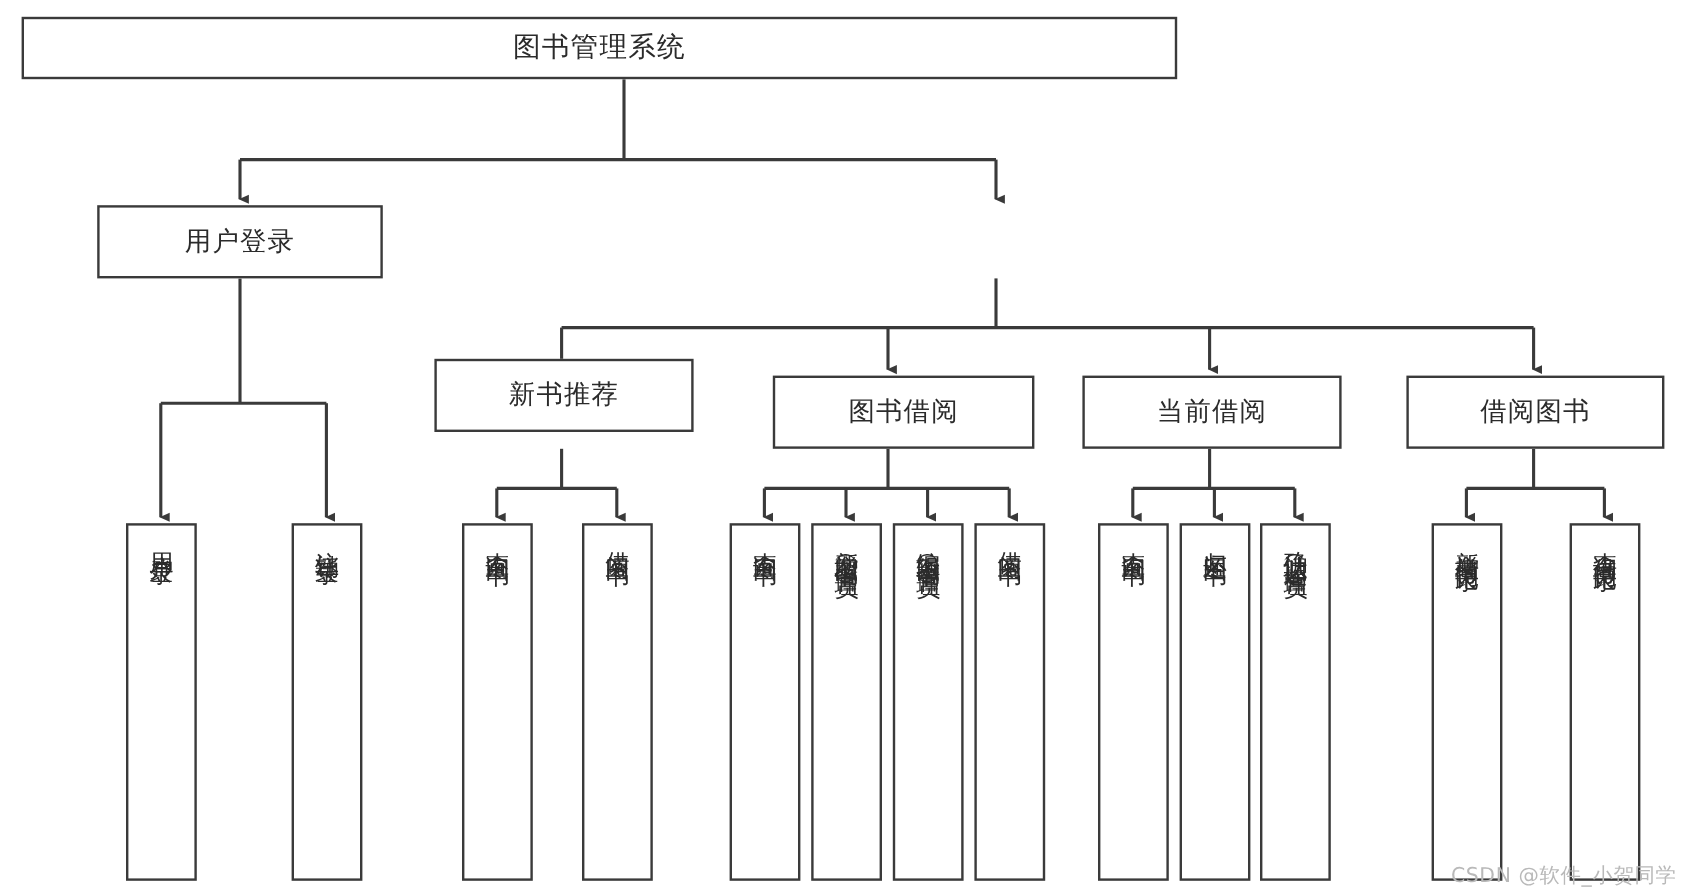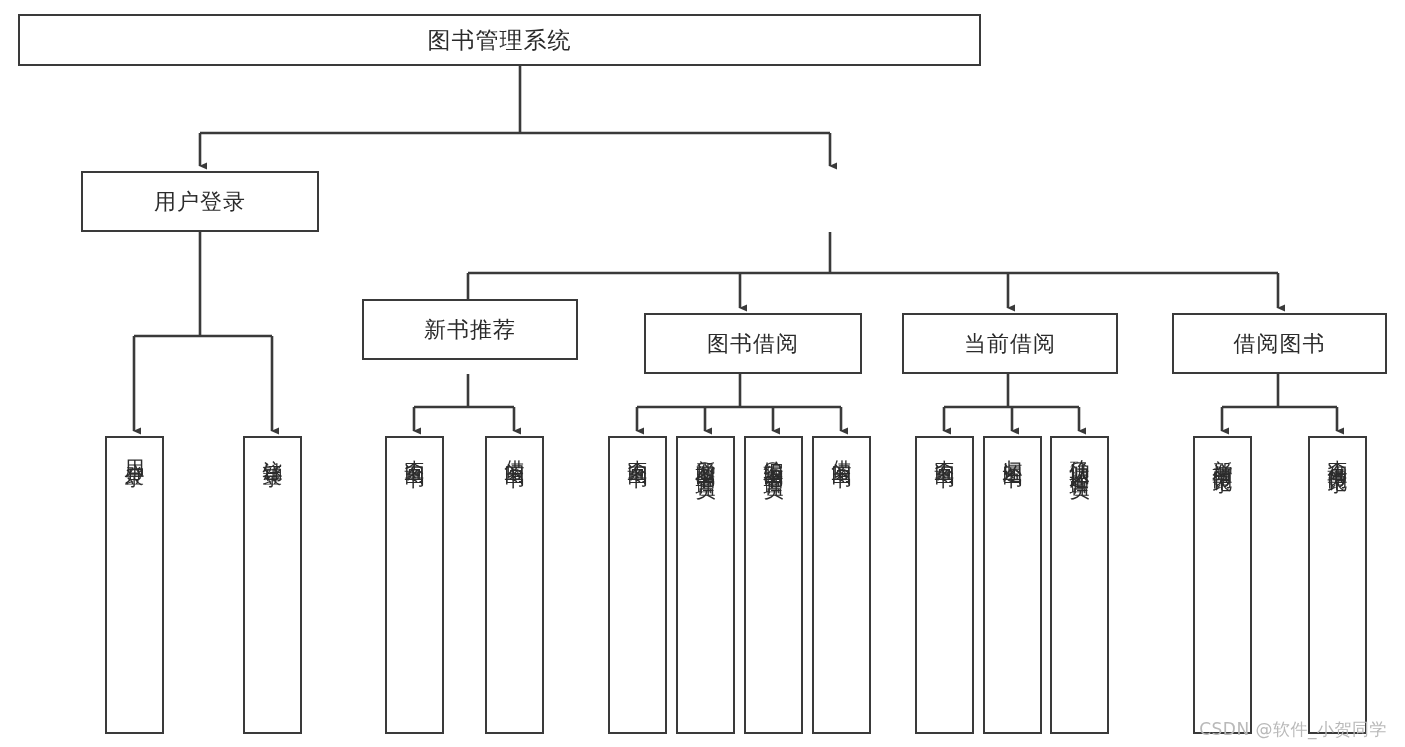--- a/index.html
+++ b/index.html
@@ -51,21 +51,21 @@
     justify-content: flex-start;
     align-items: center;
   }
   .node.vert .vlabel {
     writing-mode: vertical-rl;
     text-orientation: upright;
     white-space: nowrap;
   }
   #watermark {
     position: absolute;
-    right: 18px;
+    right: 8px;
     bottom: 6px;
     font-size: 17px;
     color: #b9b9b9;
     letter-spacing: 0.5px;
     white-space: nowrap;
     margin-left: 44px;
   }
 </style>
 </head>
 <body>

